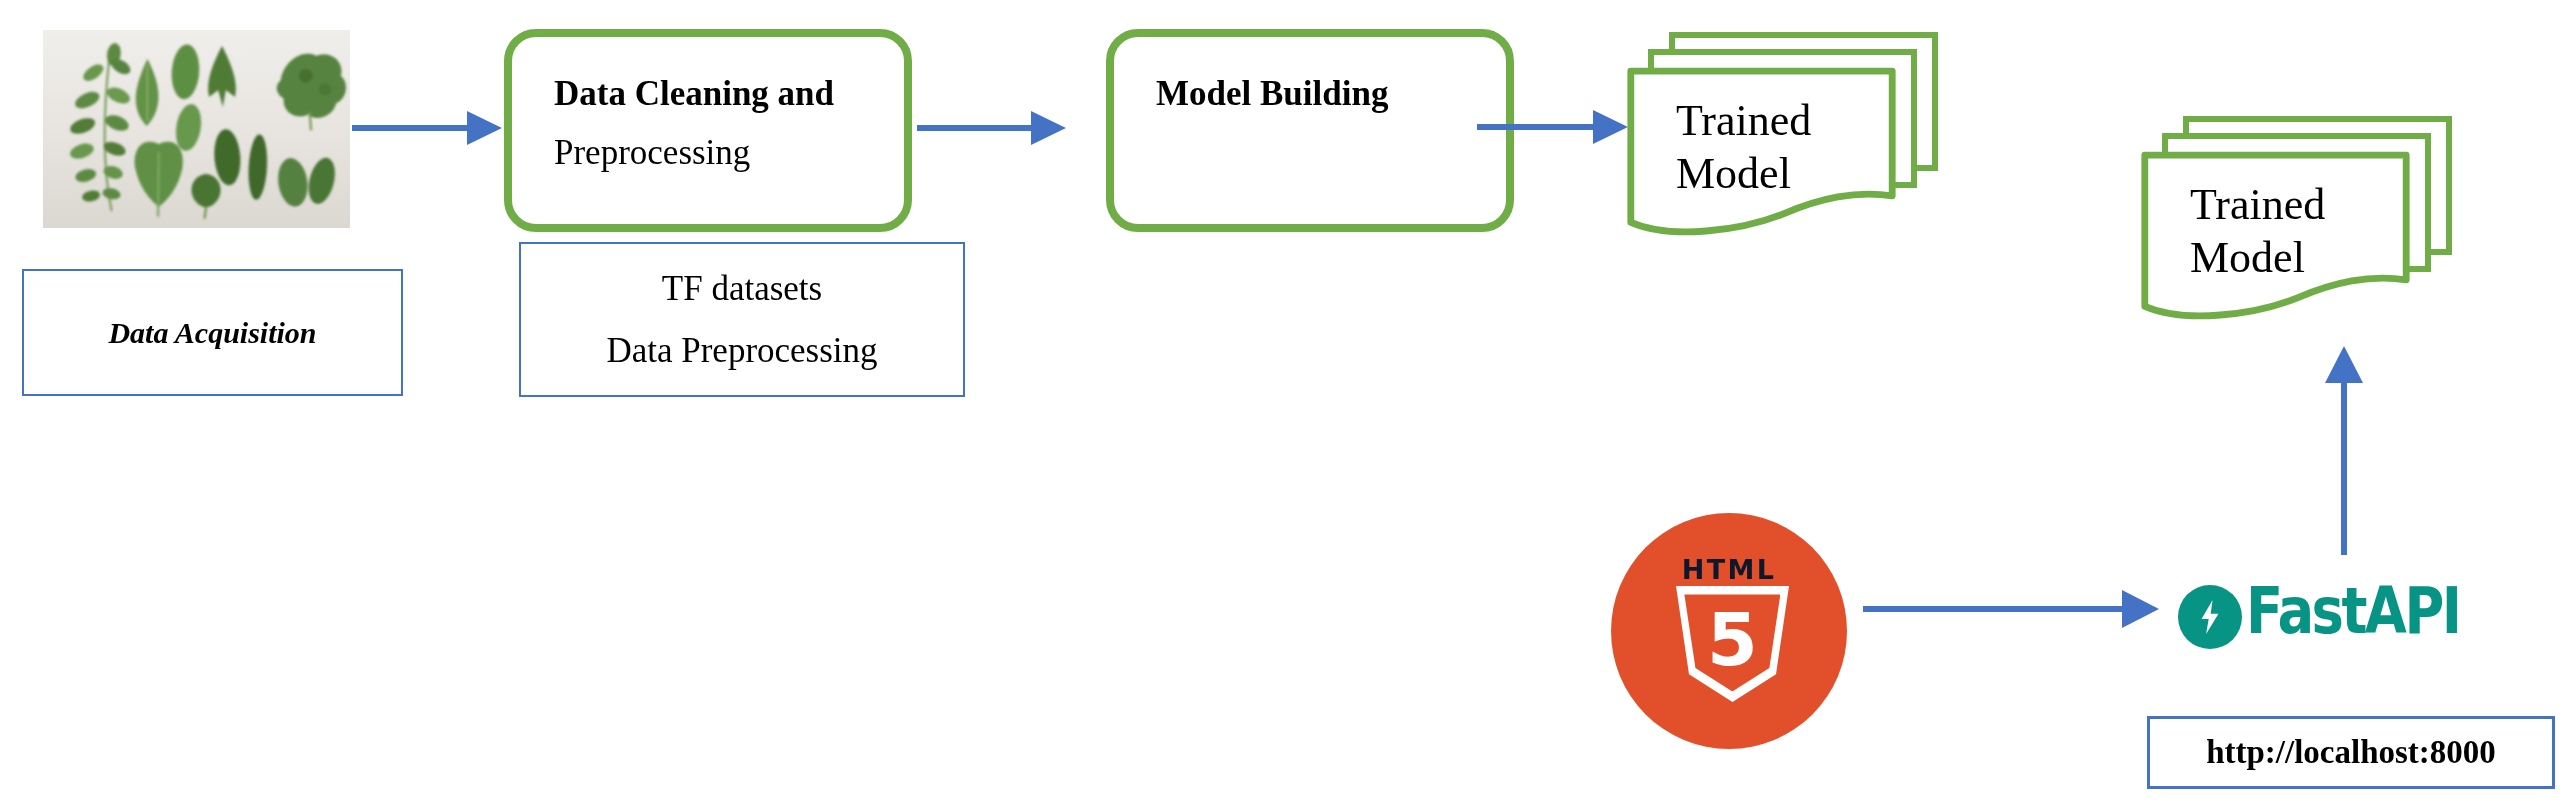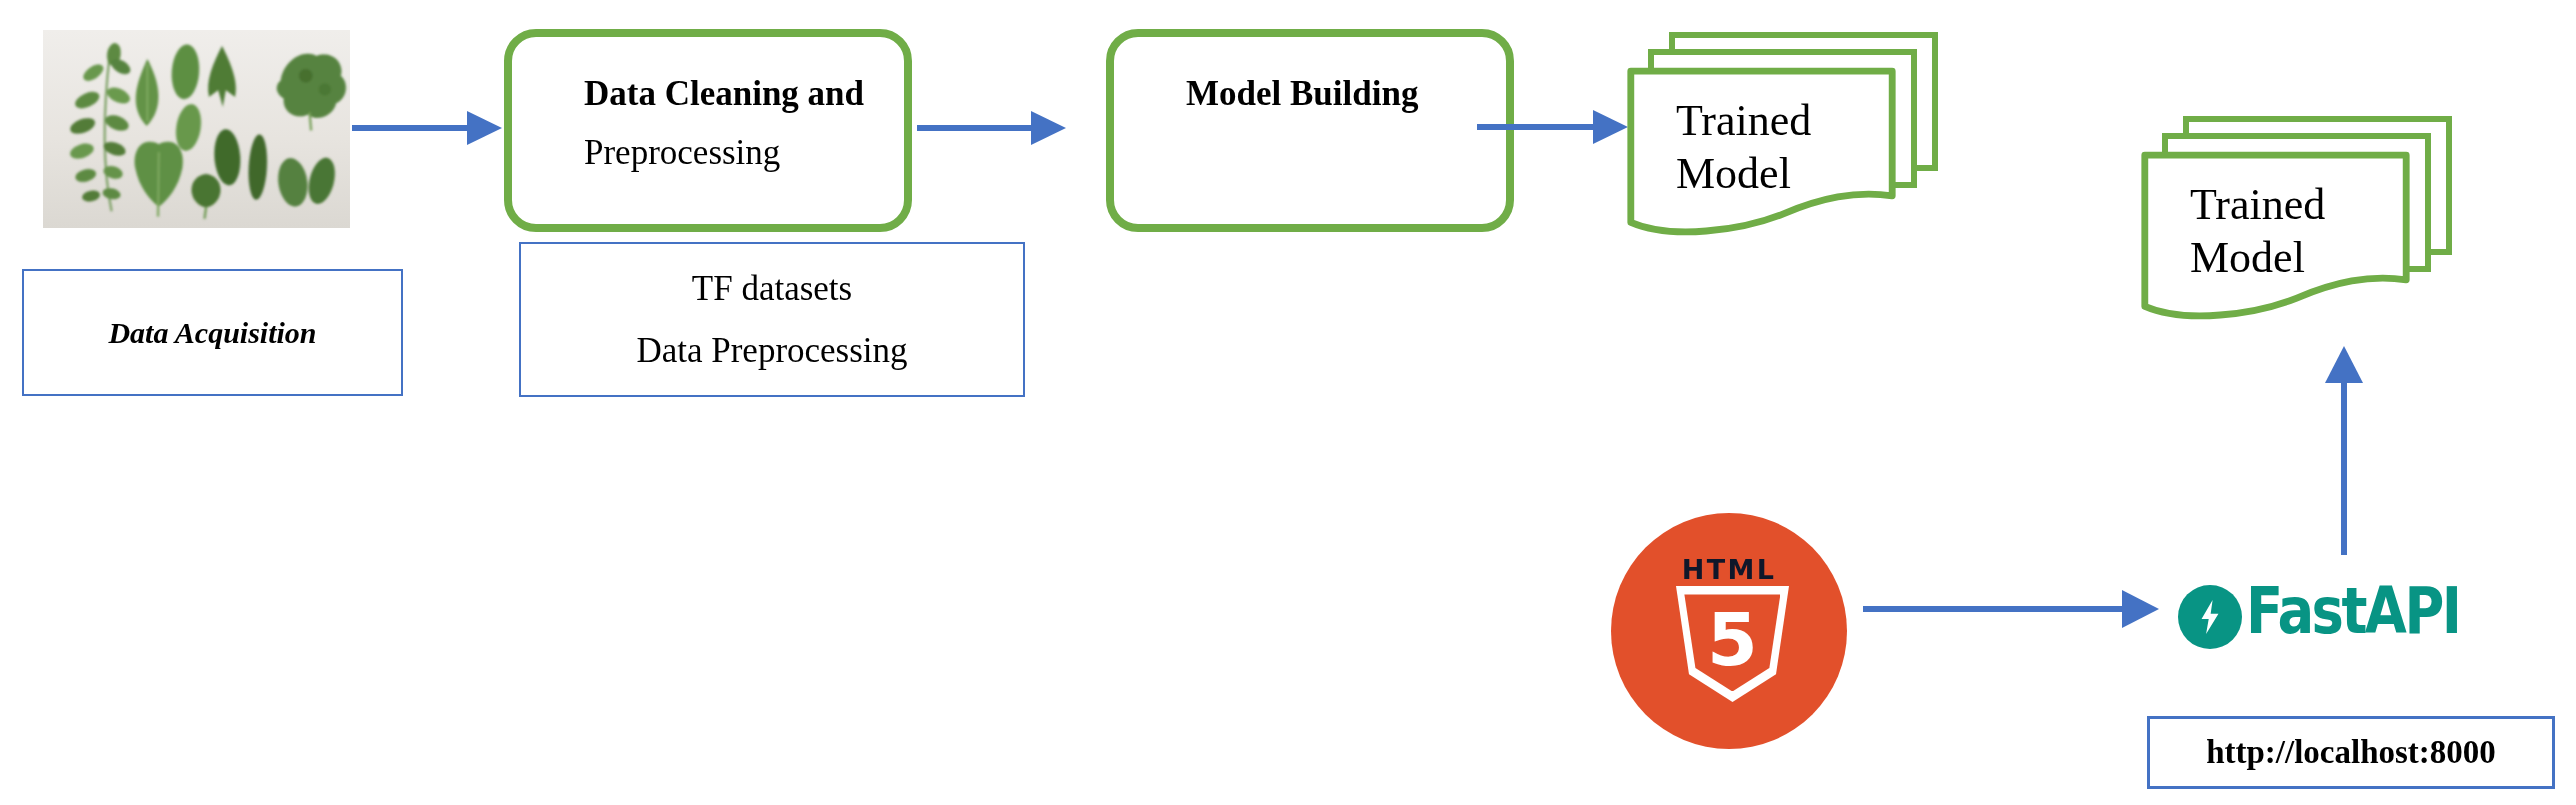--- a/index.html
+++ b/index.html
@@ -30,21 +30,21 @@
     position:absolute;border:2.3px solid var(--accent-blue);background:#fff;
     display:flex;flex-direction:column;align-items:center;justify-content:center;
     text-align:center;
   }
   .bluebox .ln{display:block;}
 
   
   .greenbox{
     position:absolute;width:408px;height:203px;
     border:8.4px solid var(--accent-green);border-radius:32px;background:#fff;
-    padding:27px 15px 0 72px;
+    padding:27px 15px 0 42px;
   }
   .greenbox .ln{display:block;font-size:35px;line-height:59px;}
   .w600{font-weight:600;}
 
   
   .shaft-h{position:absolute;height:6px;background:var(--accent-blue);}
   .shaft-v{position:absolute;width:6px;background:var(--accent-blue);}
   .head-right{position:absolute;width:0;height:0;
     border-top:17.5px solid transparent;border-bottom:17.5px solid transparent;
     border-left:35px solid var(--accent-blue);}
@@ -92,21 +92,21 @@
   }
   .fastapi-word{
     position:absolute;left:2246px;top:577px;height:68px;display:flex;align-items:center;
     color:var(--fastapi-teal);font-family:"DejaVu Sans","Liberation Sans",sans-serif;
     font-weight:bold;font-size:64px;letter-spacing:-3px;
     transform:scaleX(.85);transform-origin:left center;white-space:nowrap;
   }
 
   
   .box-data-acq{left:22px;top:269px;width:381px;height:127px;font-size:30px;font-weight:600;font-style:italic;}
-  .box-tf{left:519px;top:242px;width:506px;height:155px;font-size:35px;}
+  .box-tf{left:519px;top:242px;width:446px;height:155px;font-size:35px;}
   .box-tf .ln{line-height:62px;}
   .box-cnn{left:1148px;top:256px;width:287px;height:107px;font-size:35px;}
   .box-localhost{left:2147px;top:716px;width:408px;height:73px;border-width:3px;
     font-size:33px;font-weight:600;}
 </style>
 </head>
 <body>
 
 <div class="stage">
 

